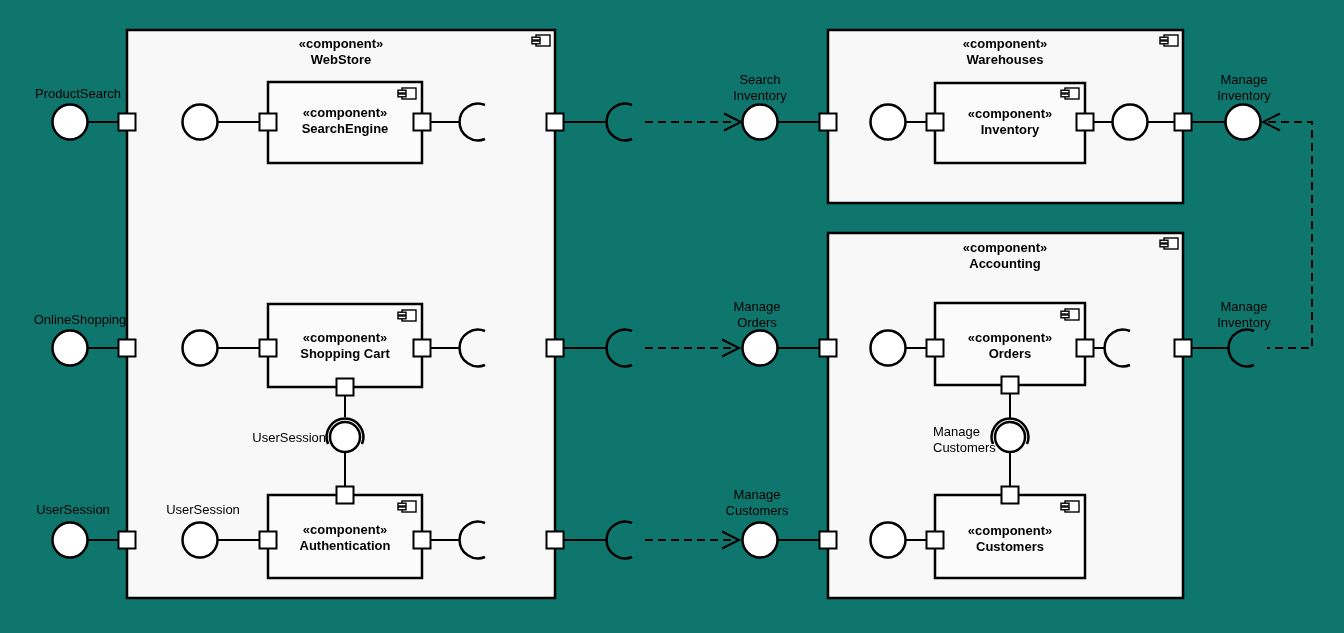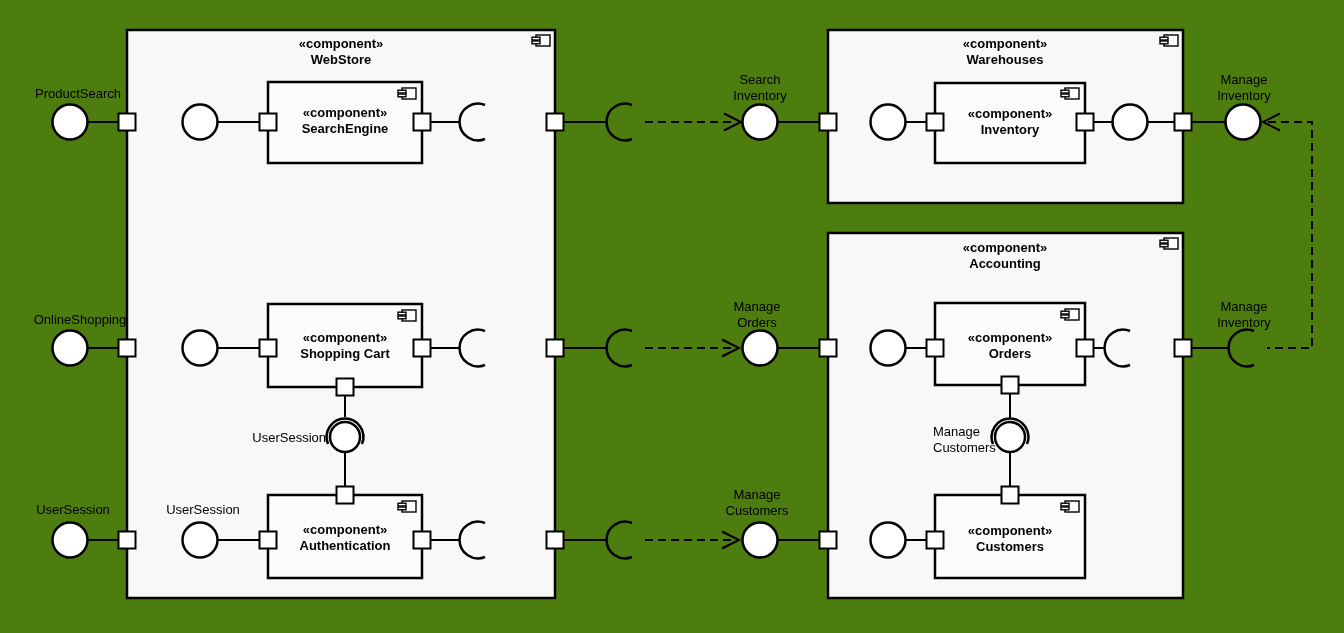--- a/index.html
+++ b/index.html
@@ -1,16 +1,16 @@
 <!DOCTYPE html>
 <html><head>
 <meta charset="utf-8">
 <style>
   html,body { margin:0; padding:0; background:#ffffff; }
-  #canvas { width:1344px; height:633px; position:relative; background:#4d7c0f; }
+  #canvas { width:1344px; height:633px; position:relative; background:#0f766e; }
   svg { display:block; }
   text { font-family:"Liberation Sans", sans-serif; font-size:13px; fill:#000; }
   .title { font-weight:bold; text-anchor:middle; }
   .lbl { text-anchor:middle; }
   .lbl-end { text-anchor:end; }
   .lbl-start { text-anchor:start; }
   .comp-big { fill:#f8f8f8; stroke:#000; stroke-width:2.5; }
   .comp-sub { fill:#fbfbfb; stroke:#000; stroke-width:2.5; }
   .conn { stroke:#000; stroke-width:2; }
   .dash { stroke:#000; stroke-width:2; fill:none; stroke-dasharray:8 5; }

